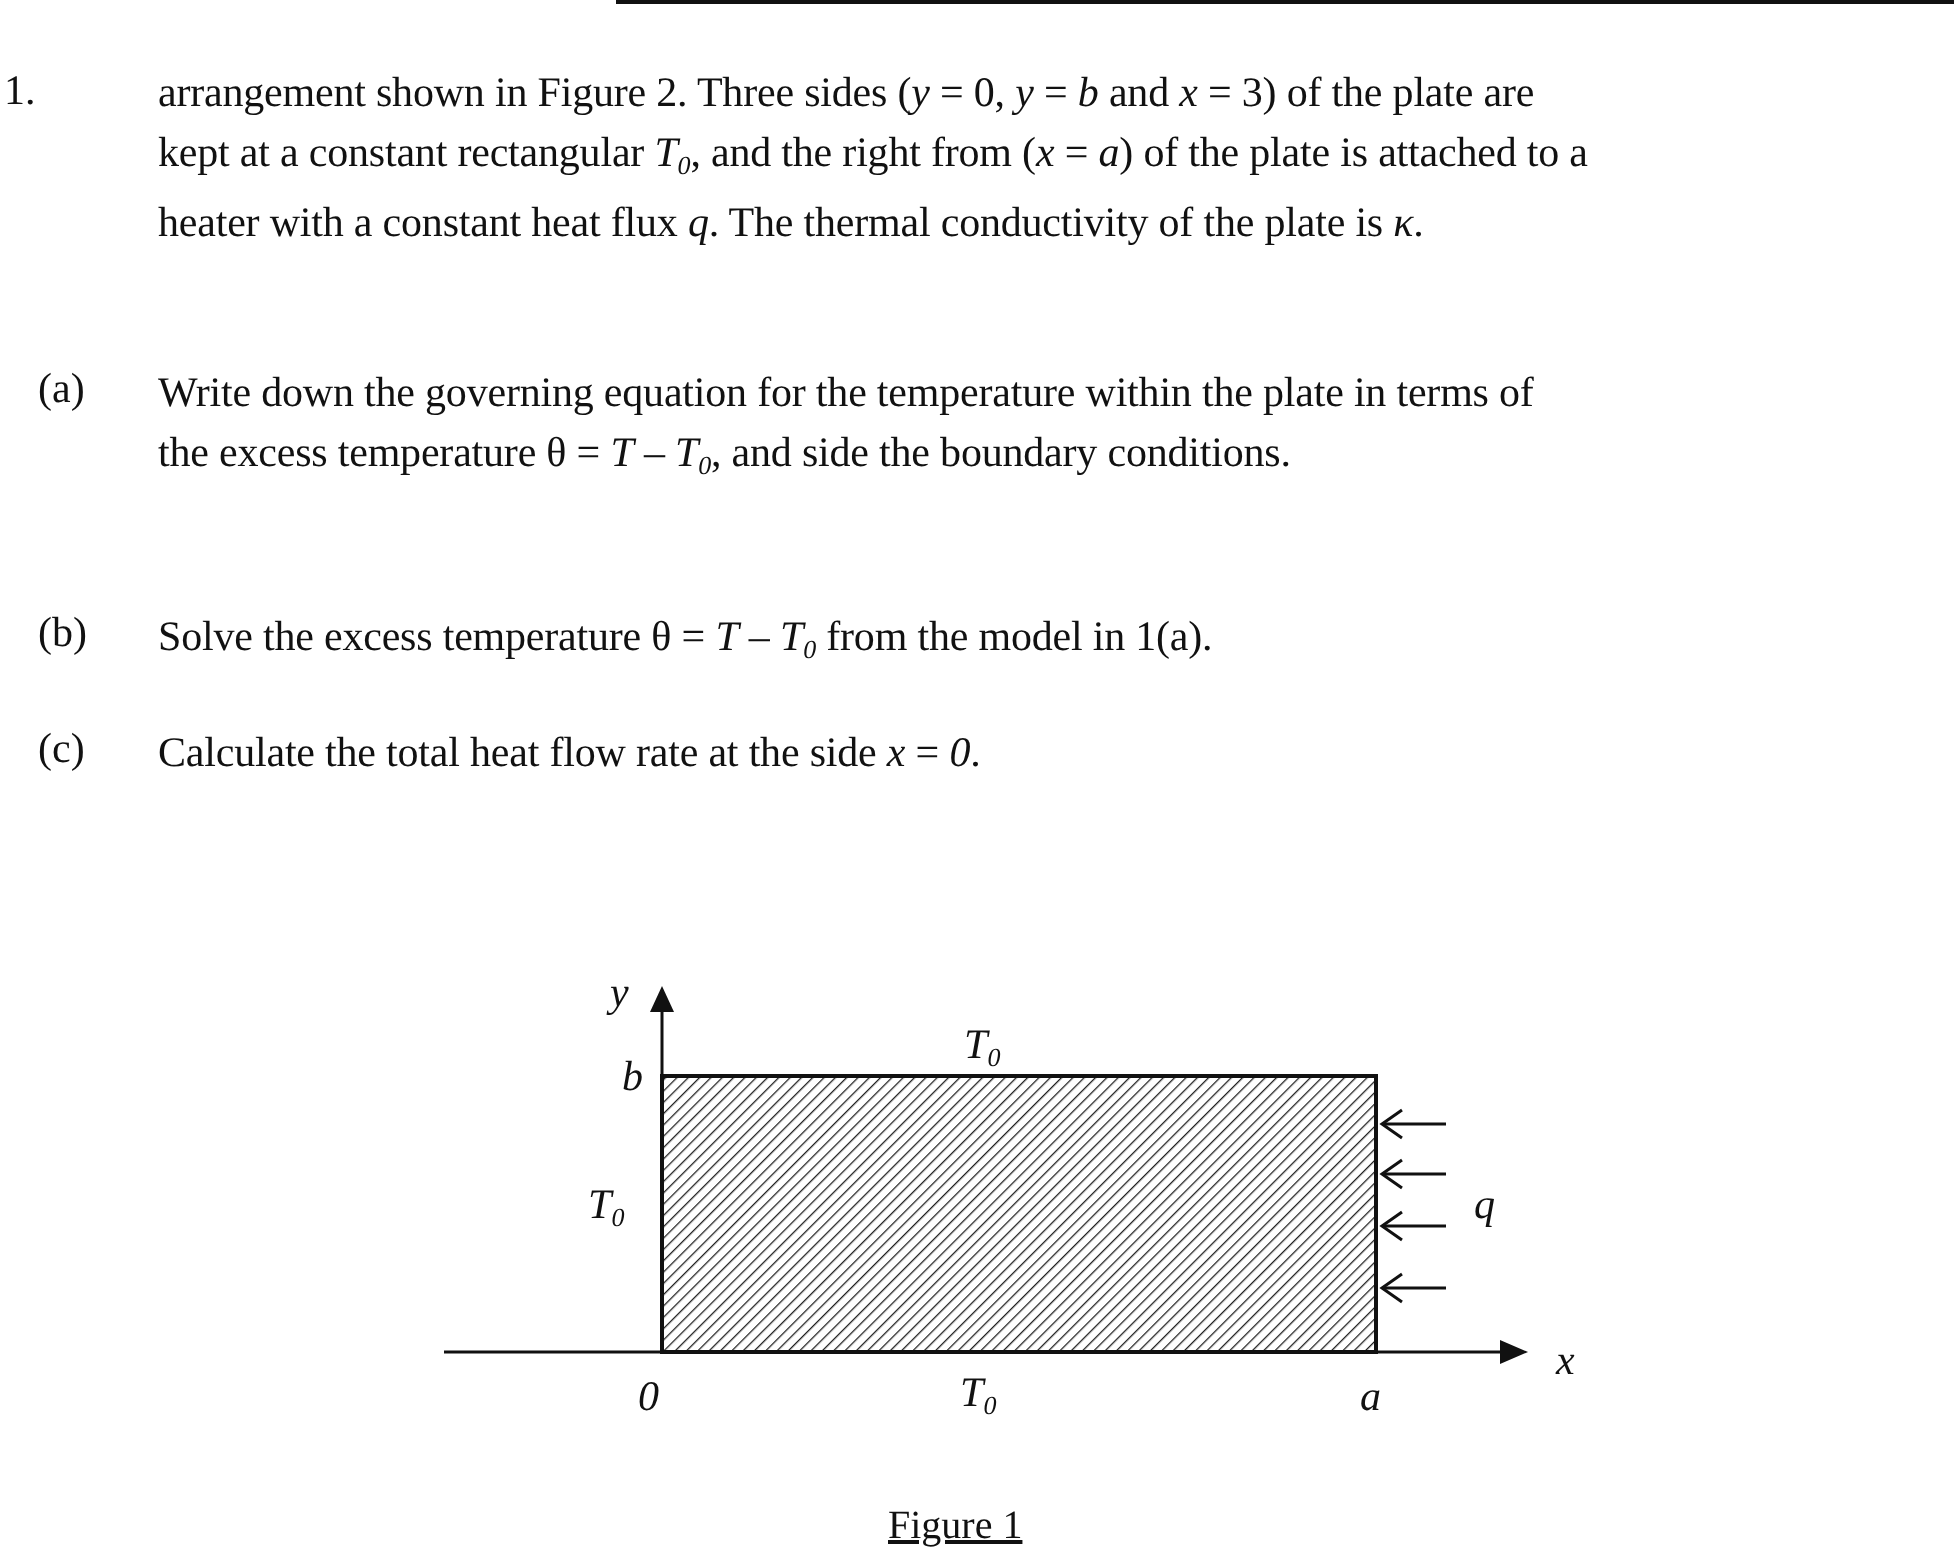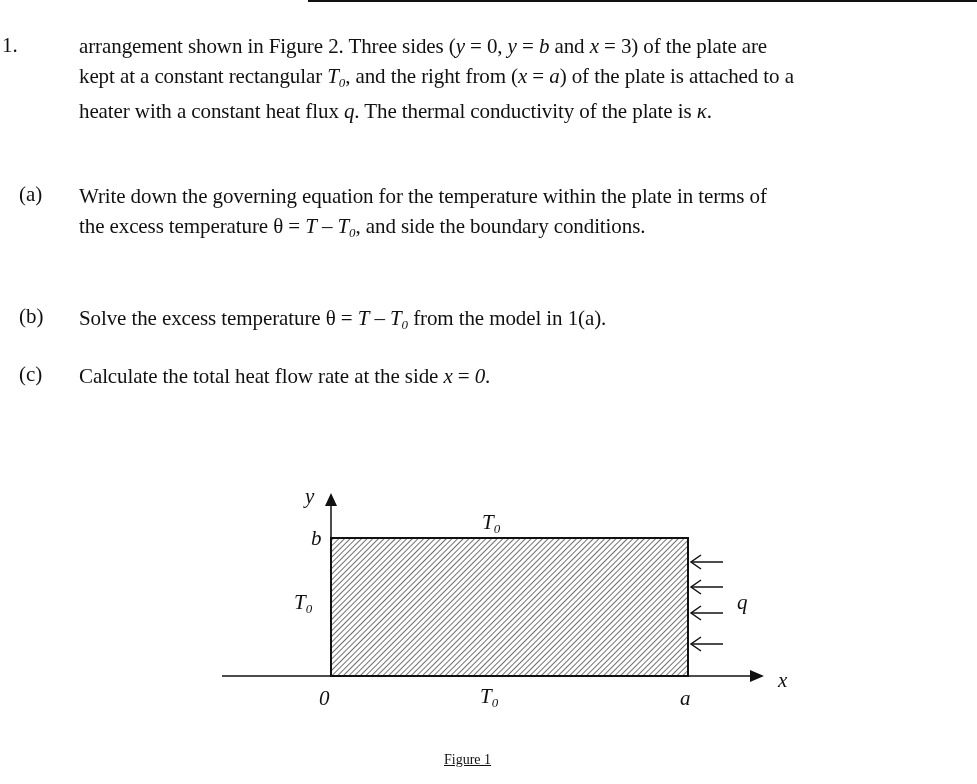--- a/index.html
+++ b/index.html
@@ -6,21 +6,21 @@
   body { width: 977px; height: 784px; position: relative; overflow: hidden;
          font-family: "Liberation Serif", "DejaVu Serif", serif; color: #111; }
   .topline { position: absolute; left: 308px; top: 0; width: 669px; height: 2px; background: #111; }
   .num { position: absolute; left: 2px; top: 33px; font-size: 21px; }
   .para { position: absolute; left: 79px; width: 893px; text-align: justify; text-align-last: left; font-size: 21px; line-height: 29.5px; letter-spacing: -0.1px; }
   .label { position: absolute; left: 19px; font-size: 21px; }
   i { font-style: italic; }
   sub { font-size: 13px; vertical-align: -4px; font-style: italic; }
   .fig { position: absolute; left: 0; top: 0; }
   .figlabel { position: absolute; font-style: italic; font-size: 21px; }
-  .caption { position: absolute; left: 444px; top: 752px; font-size: 14px; text-decoration: underline; }
+  .caption { position: absolute; left: 444px; top: 752px; font-size: 20px; text-decoration: underline; }
 </style>
 </head>
 <body>
 
 <div class="topline"></div>
 
 <div class="num">1.</div>
 
 <div class="para" style="top:32px;">
   <div><span>arrangement shown in Figure 2. Three sides (</span><i>y</i><span> = 0, </span><i>y</i><span> = </span><i>b</i><span> and </span><i>x</i><span> = 3) of the plate are</span></div>

